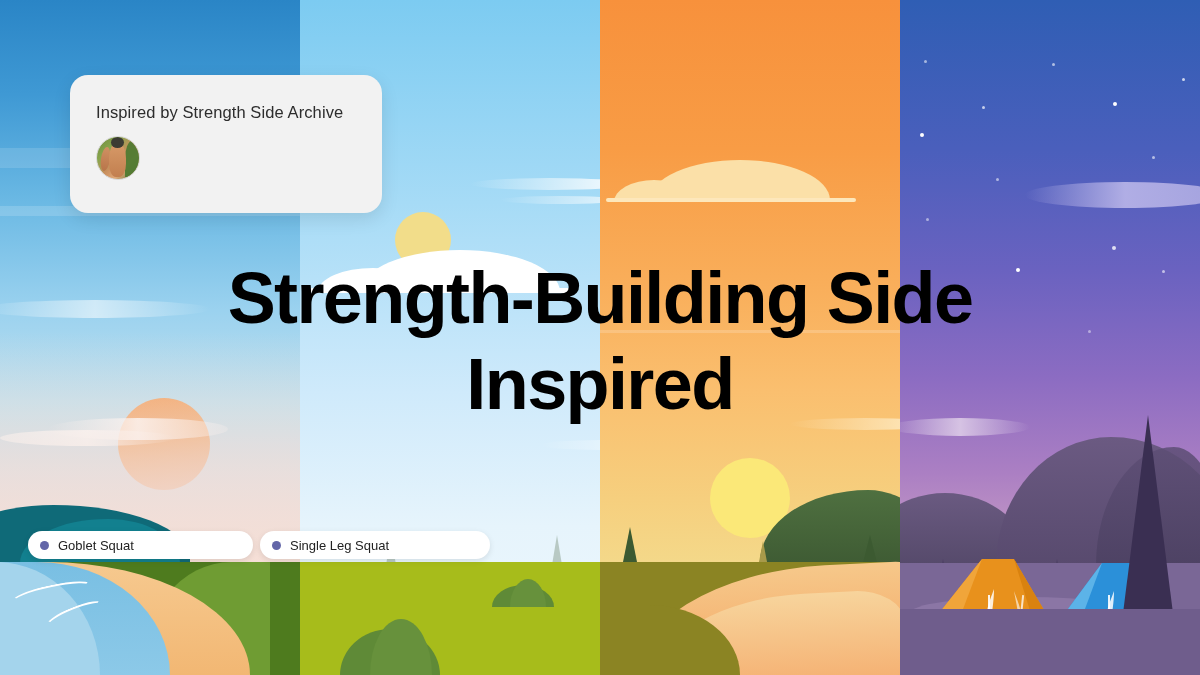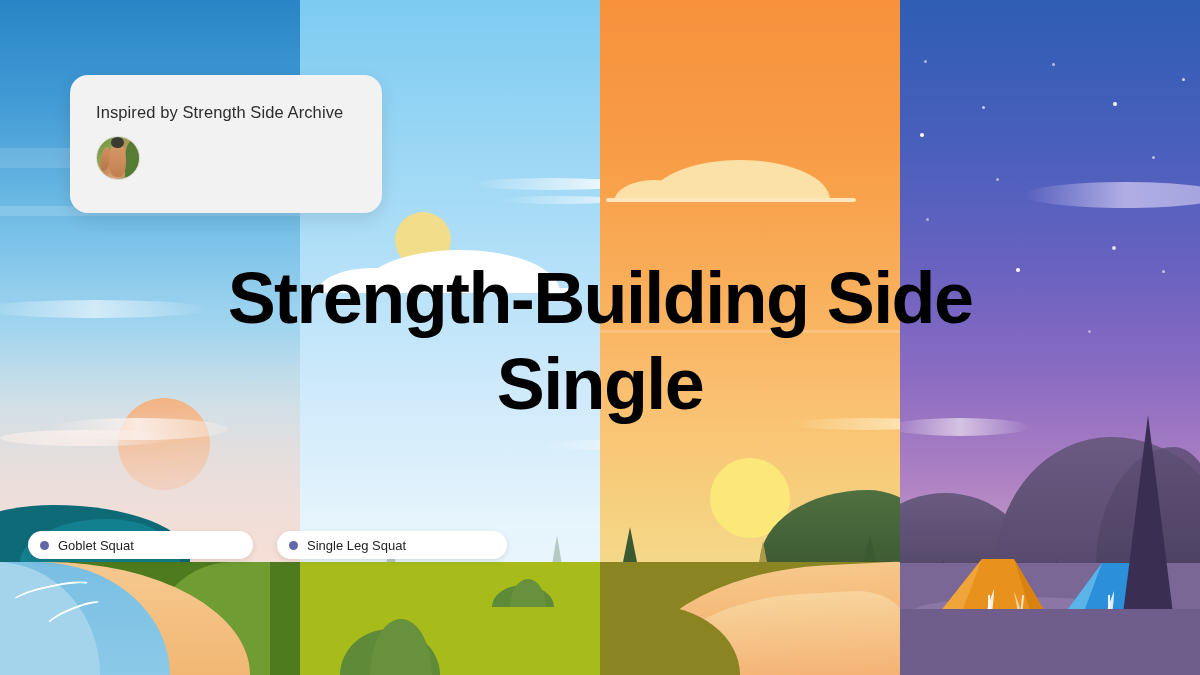--- a/index.html
+++ b/index.html
@@ -132,21 +132,21 @@
 
   
   .chip{
     position:absolute;height:28px;background:#fff;border-radius:14px;
     display:flex;align-items:center;gap:9px;padding:0 16px 0 12px;
     box-shadow:0 2px 6px rgba(0,0,0,.10);box-sizing:border-box;
   }
   .chip .dot{width:9px;height:9px;border-radius:50%;background:#6366a8;flex:0 0 auto;}
   .chip .label{font-size:13px;color:#222;white-space:nowrap;text-align:center;}
   .chip-1{left:28px;top:531px;width:225px;}
-  .chip-2{left:277px;top:531px;width:230px;}
+  .chip-2{left:260px;top:531px;width:230px;}
   .chip-3{left:28px;top:567px;width:227px;}
 </style>
 </head>
 <body>
 
 <div class="stage">
 
   <div class="panels">
 
     <div class="panel p1">
@@ -258,21 +258,21 @@
     <div class="avatar">
       <div class="leaf"></div>
       <div class="arm"></div>
       <div class="torso"></div>
       <div class="head"></div>
     </div>
   </div>
 
   <div class="title">
     <span style="display: block;">Strength-Building Side</span>
-    <span style="display: block;">Single</span>
+    <span style="display: block;">Inspired</span>
   </div>
 
   <div class="chip chip-1">
     <span class="dot" style="background: rgb(99, 102, 168);"></span>
     <span class="label">Goblet Squat</span>
   </div>
   <div class="chip chip-2">
     <span class="dot" style="background: rgb(99, 102, 168);"></span>
     <span class="label">Single Leg Squat</span>
   </div>

